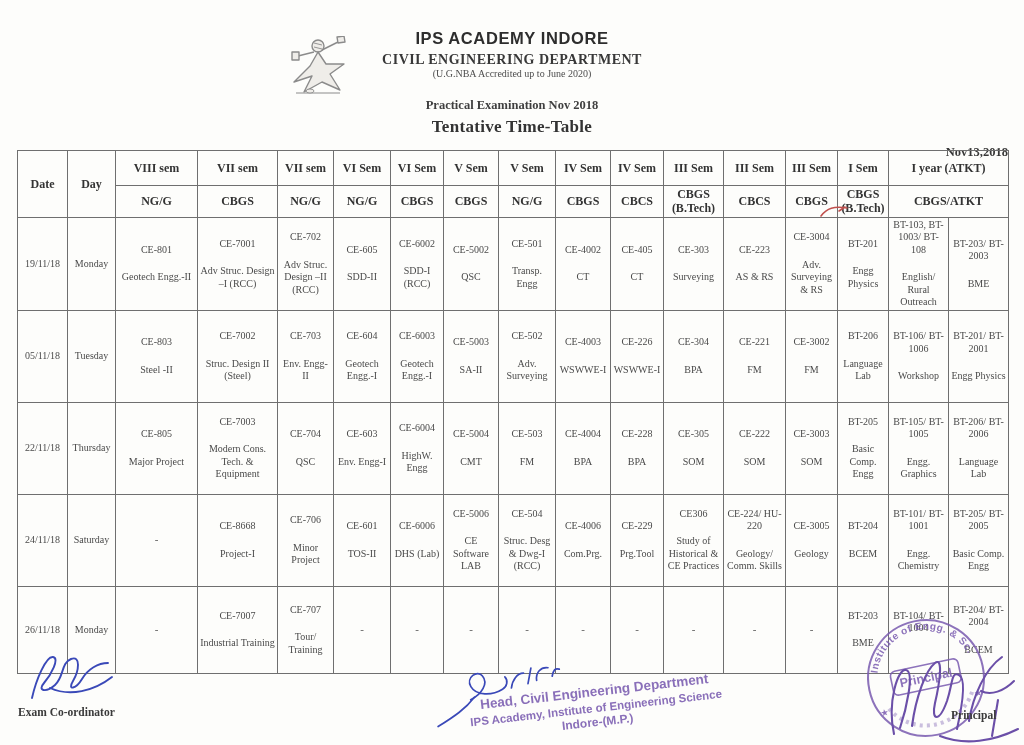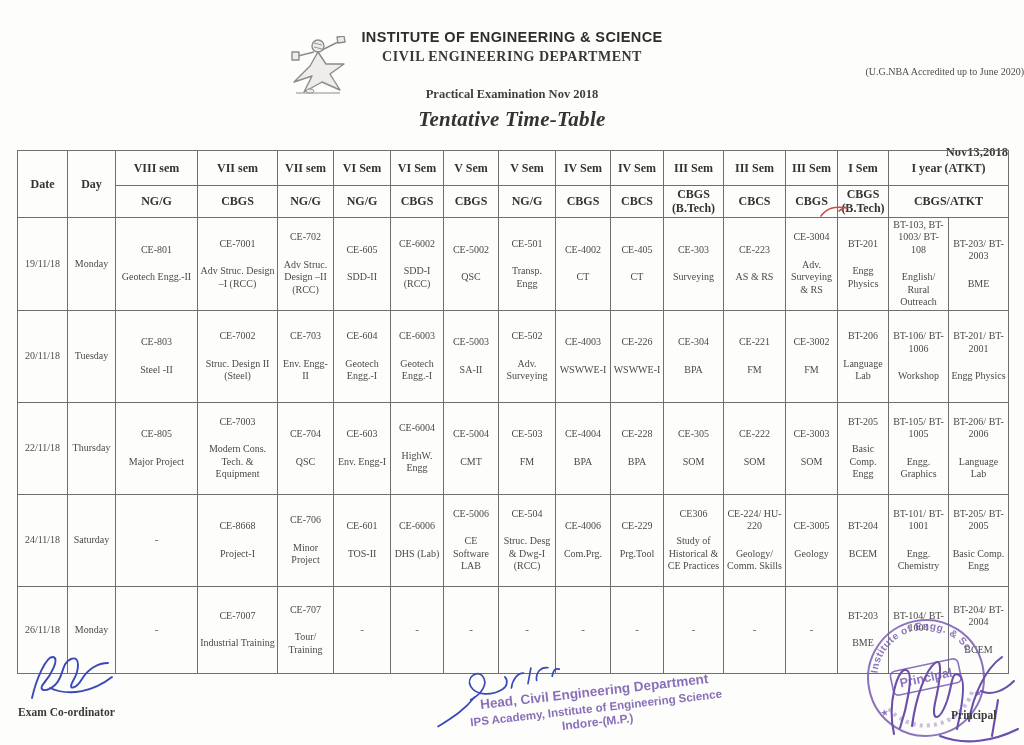--- a/index.html
+++ b/index.html
@@ -8,23 +8,23 @@
   }
   html,body{margin:0;padding:0;background:#ffffff;}
   .page{position:relative;width:1024px;height:745px;background:var(--paper);
     font-family:"Liberation Serif",serif;color:var(--text);overflow:hidden;}
 
   
   .letterhead{position:absolute;top:28px;left:0;width:100%;text-align:center;line-height:1.25;}
   .org1{font-family:"Liberation Sans",sans-serif;font-weight:bold;font-size:16.5px;letter-spacing:.6px;color:#2d2d2d;}
   .org2{font-family:"Liberation Sans",sans-serif;font-weight:bold;font-size:14.5px;letter-spacing:.4px;color:#2d2d2d;}
   .dept{font-weight:bold;font-size:14px;letter-spacing:.5px;margin-top:2px;color:#383838;}
-  .accred{font-size:10px;margin-top:0px;color:#4c4c4c;text-align:right;}
-  .examline{font-weight:bold;font-size:12.5px;margin-top:9px;}
-  .doctitle{font-weight:bold;font-size:21px;margin-top:3px;letter-spacing:.3px;color:#333;font-style:italic;}
+  .accred{font-size:10px;margin-top:0px;color:#4c4c4c;}
+  .examline{font-weight:bold;font-size:12.5px;margin-top:17px;}
+  .doctitle{font-weight:bold;font-size:17px;margin-top:3px;letter-spacing:.3px;color:#333;}
   .logo{position:absolute;left:288px;top:36px;width:64px;height:62px;color:#8b8b8b;}
 
   .datenote{position:absolute;top:145px;right:16px;font-weight:bold;font-size:12.5px;color:#383838;}
 
   
   .tt{position:absolute;left:17px;top:150px;border-collapse:collapse;table-layout:fixed;}
   .tt th,.tt td{border:1px solid var(--table-border);padding:1px 2px;text-align:center;
     vertical-align:middle;overflow:hidden;}
   .tt th{font-weight:bold;font-size:12px;color:#333;line-height:1.2;}
   .tt td{font-size:10px;color:#4a4a4a;line-height:1.25;}
@@ -62,21 +62,21 @@
       <path d="M49,1 l7,-1 l1,6 l-7,1 z" fill="#efede9"></path>
       <path d="M26,16 L10,20"></path>
       <path d="M4,16 l7,0 l0,8 l-7,0 z" fill="#efede9"></path>
       <polygon points="30,16 38,28 56,28 42,38 52,54 34,46 16,56 24,40 6,46 22,30" fill="#efede9"></polygon>
       <path d="M8,57 L52,57" stroke-width="1.2"></path>
       <ellipse cx="22" cy="55" rx="4" ry="2" fill="#efede9" stroke-width="0.9"></ellipse>
     </g>
   </svg>
 
   <div class="letterhead">
-    <div class="org2">INSTITUTE OF ENGINEERING &amp; SCIENCE</div>
+    <div class="org1">IPS ACADEMY INDORE</div>
     <div class="dept">CIVIL ENGINEERING DEPARTMENT</div>
     <div class="accred">(U.G.NBA Accredited up to June 2020)</div>
     <div class="examline">Practical Examination Nov 2018</div>
     <div class="doctitle">Tentative Time-Table</div>
   </div>
 
   <div class="datenote">Nov13,2018</div>
 
   <table class="tt">
       <colgroup>
@@ -223,21 +223,21 @@
             </div>
           </td>
           <td>
             <div class="cellwrap">
               <div class="code">BT-203/ BT-2003</div>
               <div class="subj">BME</div>
             </div>
           </td>
         </tr>
         <tr style="height: 92px;">
-          <td class="datecell">20/11/18</td>
+          <td class="datecell">05/11/18</td>
           <td class="daycell">Tuesday</td>
           <td>
             <div class="cellwrap">
               <div class="code">CE-803</div>
               <div class="subj">Steel -II</div>
             </div>
           </td>
           <td>
             <div class="cellwrap">
               <div class="code">CE-7002</div>

